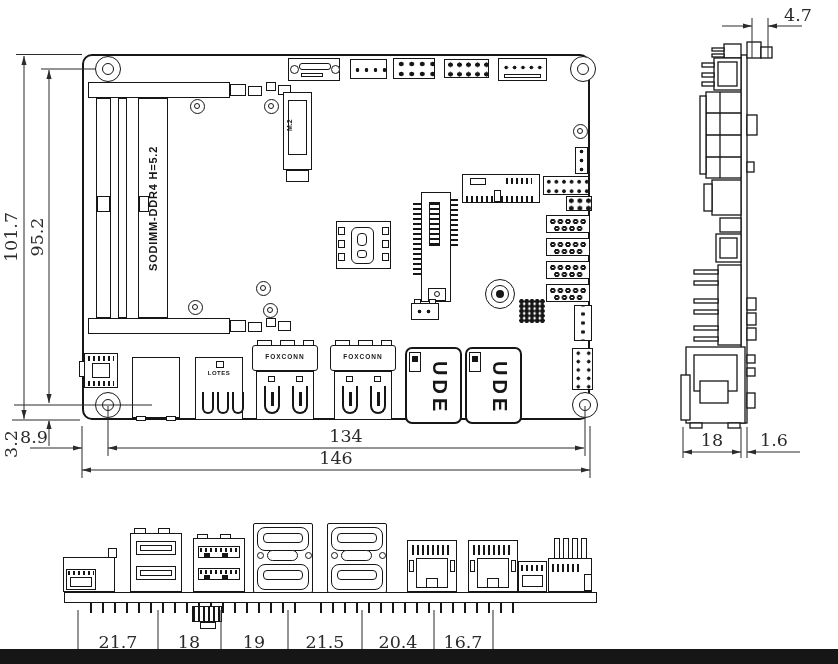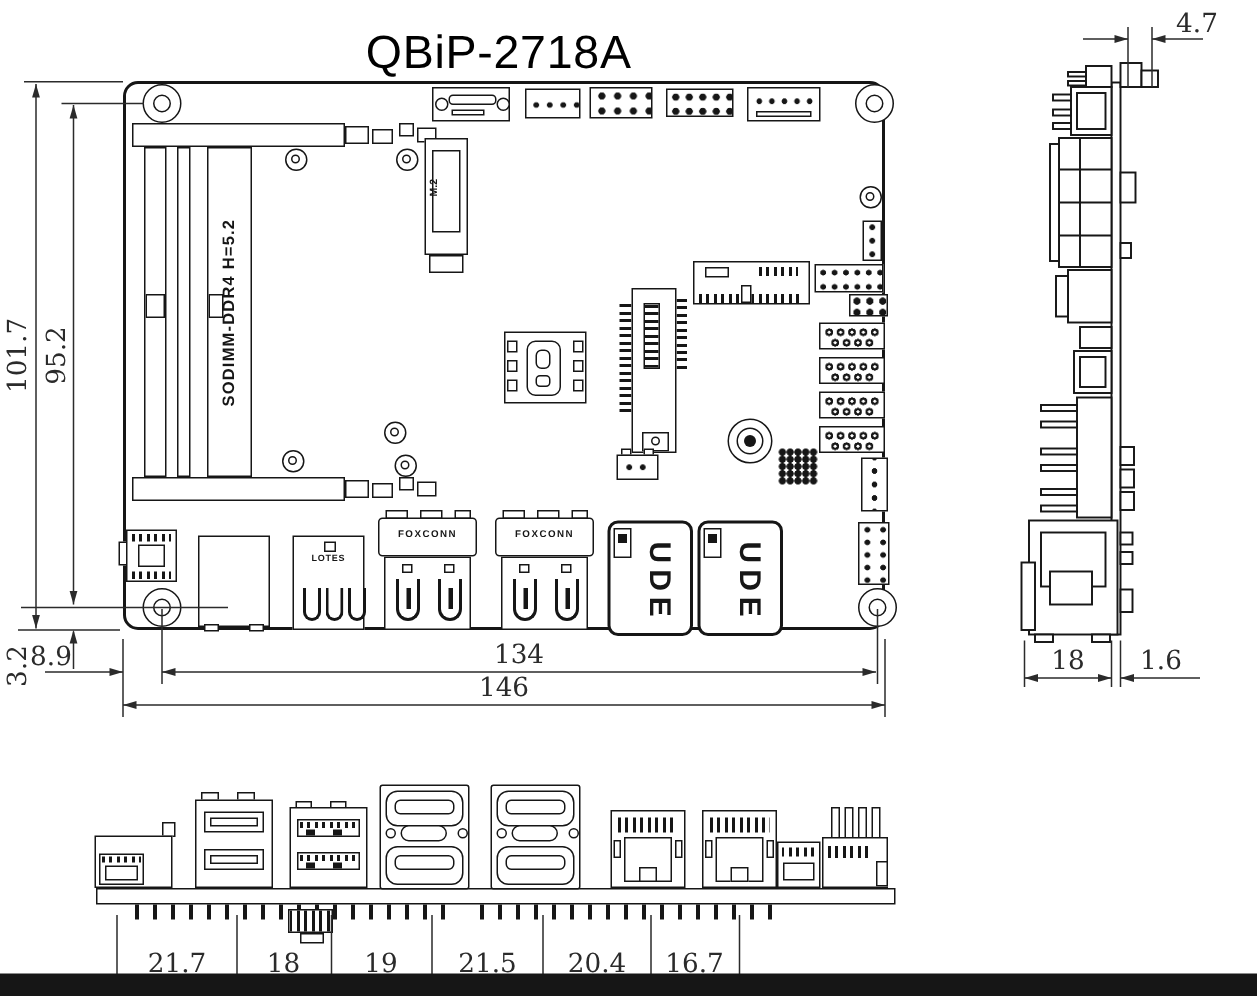--- a/index.html
+++ b/index.html
@@ -24,21 +24,20 @@
   .ufork{position:absolute;box-sizing:border-box;border:2px solid #161616;border-top:none;border-radius:0 0 6px 6px;background:#fff}
   .uport{position:absolute;box-sizing:border-box;border:2.5px solid #161616;border-top:none;border-radius:0 0 8px 8px;background:#fff}
   svg.abs{position:absolute;overflow:visible}
   .title{position:absolute;text-align:center;font-size:31px;letter-spacing:.5px;color:#000}
 </style>
 </head>
 <body>
 
 <div class="stage">
 
-  <div class="title" style="left:240px;top:17px;width:185px;height:34px">QBiP-2718A</div>
 
   <div class="b b2" style="left:82px;top:54px;width:508px;height:366px;border-radius:10px"></div>
 
   <div class="b c" style="left:95px;top:56px;width:26px;height:26px"></div>
   <div class="b c" style="left:102px;top:63px;width:12px;height:12px"></div>
   <div class="b c" style="left:570px;top:56px;width:26px;height:26px"></div>
   <div class="b c" style="left:577px;top:63px;width:12px;height:12px"></div>
   <div class="b c" style="left:95px;top:392px;width:26px;height:26px"></div>
   <div class="b c" style="left:102px;top:399px;width:12px;height:12px"></div>
   <div class="b c" style="left:572px;top:392px;width:26px;height:26px"></div>

